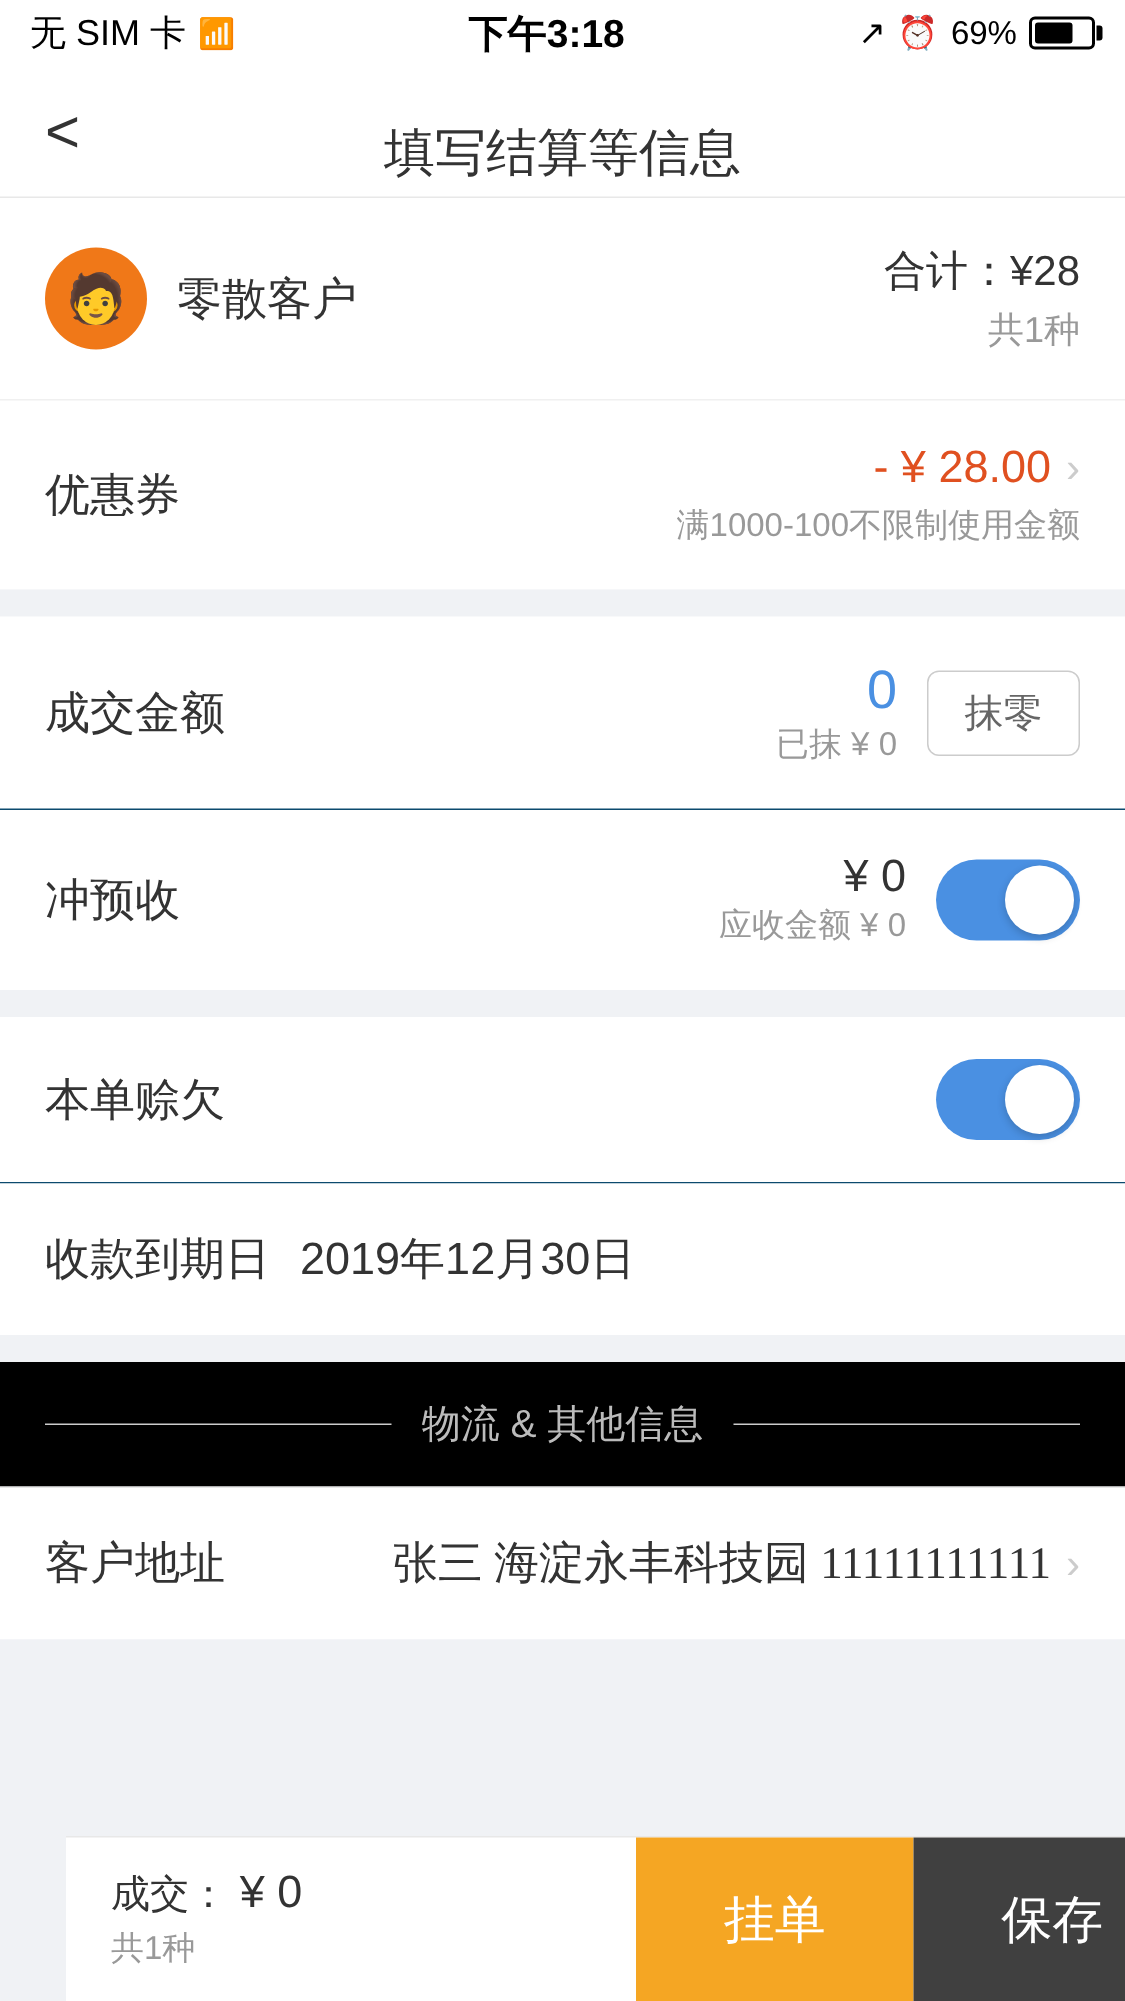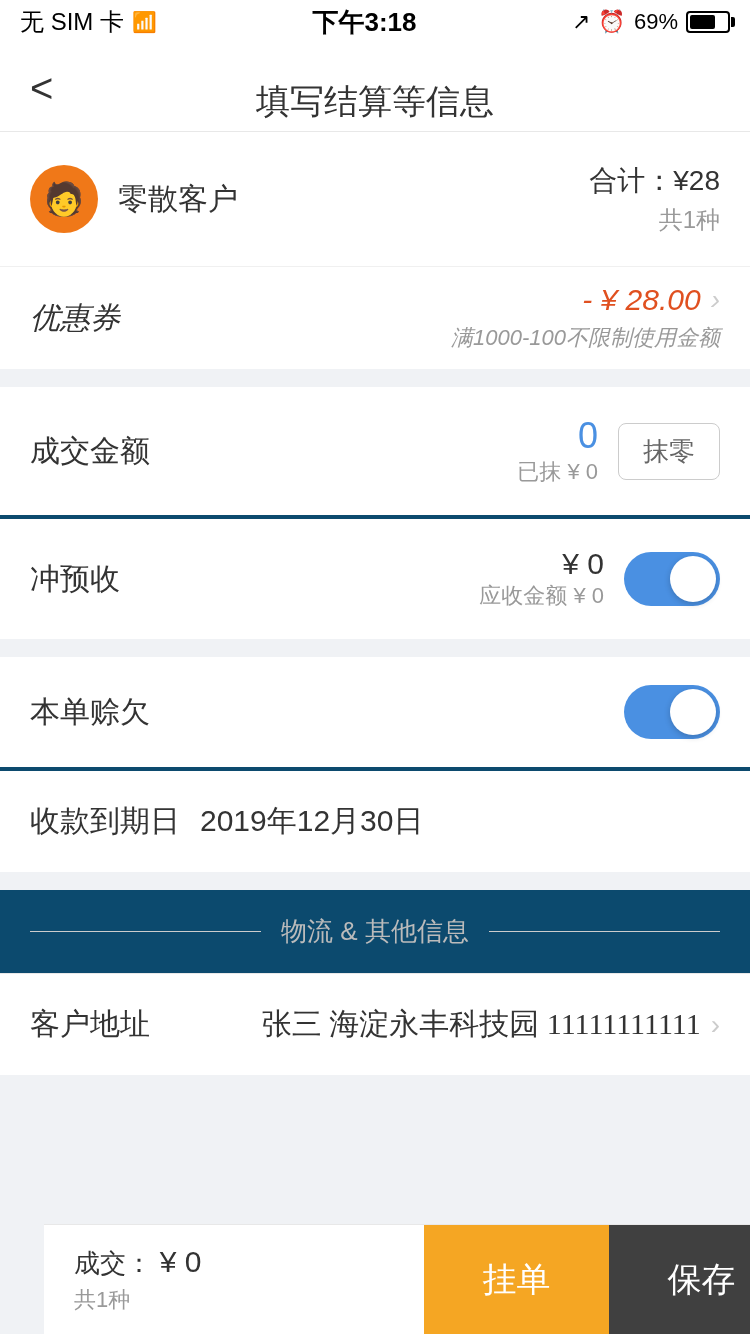--- a/index.html
+++ b/index.html
@@ -92,40 +92,39 @@
     .customer-right { text-align: right; }
     .total-amount { font-size: 28px; color: #333; }
     .total-count { font-size: 24px; color: #999; margin-top: 4px; }
 
     
     .coupon-row {
       background: #fff;
       display: flex;
       align-items: center;
       justify-content: space-between;
-      padding: 16px 30px;
+      padding: 28px 30px;
       border-top: 1px solid #f0f0f0;
-      font-style: italic;
     }
     .coupon-label { font-size: 30px; color: #333; }
     .coupon-amount { color: #e05020; font-size: 30px; font-weight: 500; }
     .coupon-desc { font-size: 22px; color: #999; margin-top: 6px; text-align: right; }
     .coupon-right-wrap { text-align: right; }
     .chevron-icon { color: #ccc; font-size: 28px; }
 
     
     .form-section {
       background: #fff;
     }
     .form-row {
       display: flex;
       align-items: center;
       justify-content: space-between;
       padding: 28px 30px;
-      border-bottom: 4px solid #0c4a6e;
+      border-bottom: 1px solid #0c4a6e;
       min-height: 88px;
     }
     .form-row:last-child { border-bottom: none; gap: 19px; }
     .form-label { font-size: 30px; color: #333; }
     .form-right { display: flex; align-items: center; gap: 20px; }
     .amount-input {
       font-size: 36px;
       color: #4a90e2;
       font-weight: 400;
       min-width: 40px;
@@ -171,21 +170,21 @@
       display: flex;
       align-items: center;
       padding: 30px 30px;
       gap: 20px;
     }
     .date-label { font-size: 30px; color: #333; }
     .date-value { font-size: 30px; color: #333; }
 
     
     .section-label-row {
-      background: #0c4a6e;
+      background: #000000;
       display: flex;
       align-items: center;
       justify-content: center;
       padding: 24px 30px;
       gap: 20px;
     }
     .section-label-line { flex: 1; height: 1px; background: #ccc; }
     .section-label-text { font-size: 26px; color: #bbb; white-space: nowrap; }
 
     

